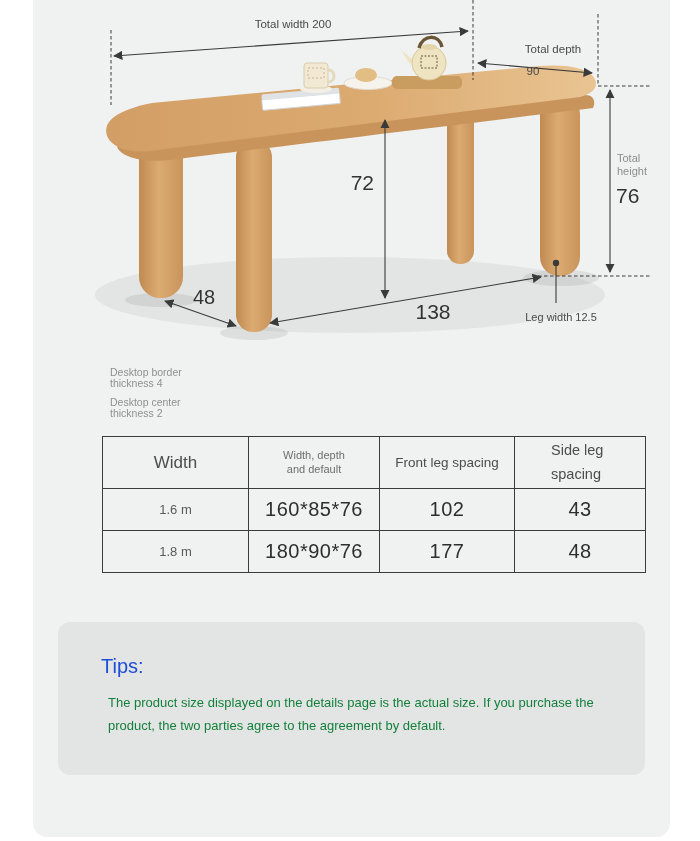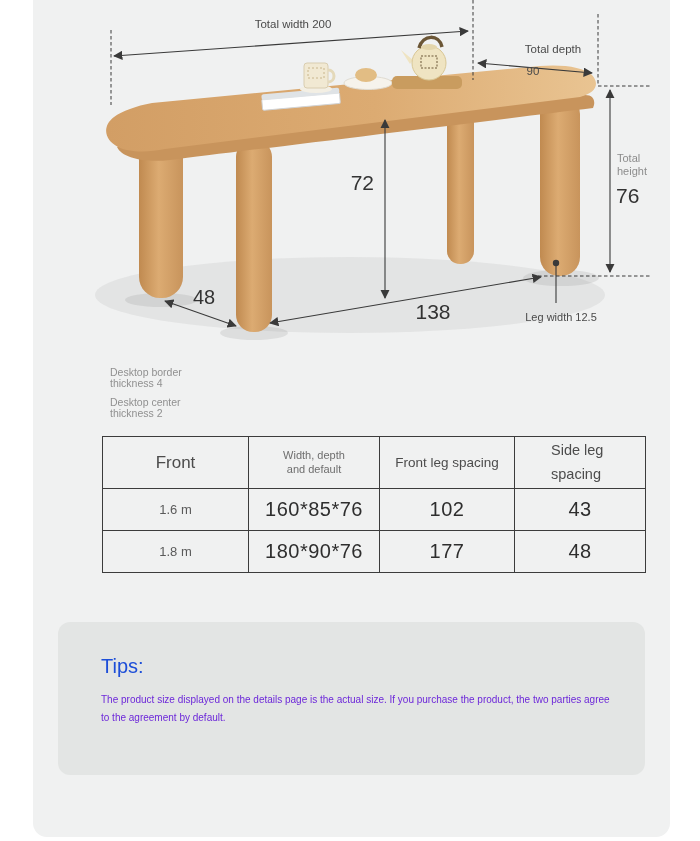--- a/index.html
+++ b/index.html
@@ -35,21 +35,21 @@
   .td-size{font-size:13px;color:#5a5a5a;}
   .td-big{font-size:20px;color:#2e2e2e;letter-spacing:0.5px;}
 
   
   .tips{
     position:absolute;left:58px;top:622px;width:587px;height:153px;
     background:#e3e5e4;border-radius:12px;box-sizing:border-box;
     padding:33px 40px 0 43px;
   }
   .tips-title{font-size:20px;color:#1d4ed8;margin:0 0 13px 0;font-weight:normal;}
-  .tips-body{font-size:10px;color:#6d28d9;line-height:1.78;margin:0;width:510px;}
+  .tips-body{font-size:13px;color:#15803d;line-height:1.78;margin:7px;width:510px;}
 </style>
 </head>
 <body>
 
 <div class="content"></div>
 
 <svg class="figure" width="700" height="430" viewBox="0 0 700 430">
   <defs>
     <marker id="arr" viewBox="0 0 10 10" refX="9" refY="5" markerWidth="8.5" markerHeight="8.5" orient="auto-start-reverse">
       <path d="M0,0 L10,5 L0,10 z" fill="#3a3a3a"></path>
@@ -148,21 +148,21 @@
 
   <text x="110" y="376" font-size="10.5" fill="#909090">Desktop border</text>
   <text x="110" y="387" font-size="10.5" fill="#909090">thickness 4</text>
   <text x="110" y="406" font-size="10.5" fill="#909090">Desktop center</text>
   <text x="110" y="417" font-size="10.5" fill="#909090">thickness 2</text>
 </svg>
 
 <table class="size-table">
   <tbody>
       <tr class="hdr">
-    <th class="c1 th-size">Front</th>
+    <th class="c1 th-size">Width</th>
     <th class="c2 th-wdh"><span>Width, depth and default</span></th>
     <th class="c3 th-front">Front leg spacing</th>
     <th class="c4 th-side"><span>Side leg spacing</span></th>
   </tr>
   <tr class="row">
     <td class="td-size">1.6 m</td>
     <td class="td-big">160*85*76</td>
     <td class="td-big">102</td>
     <td class="td-big">43</td>
   </tr>

